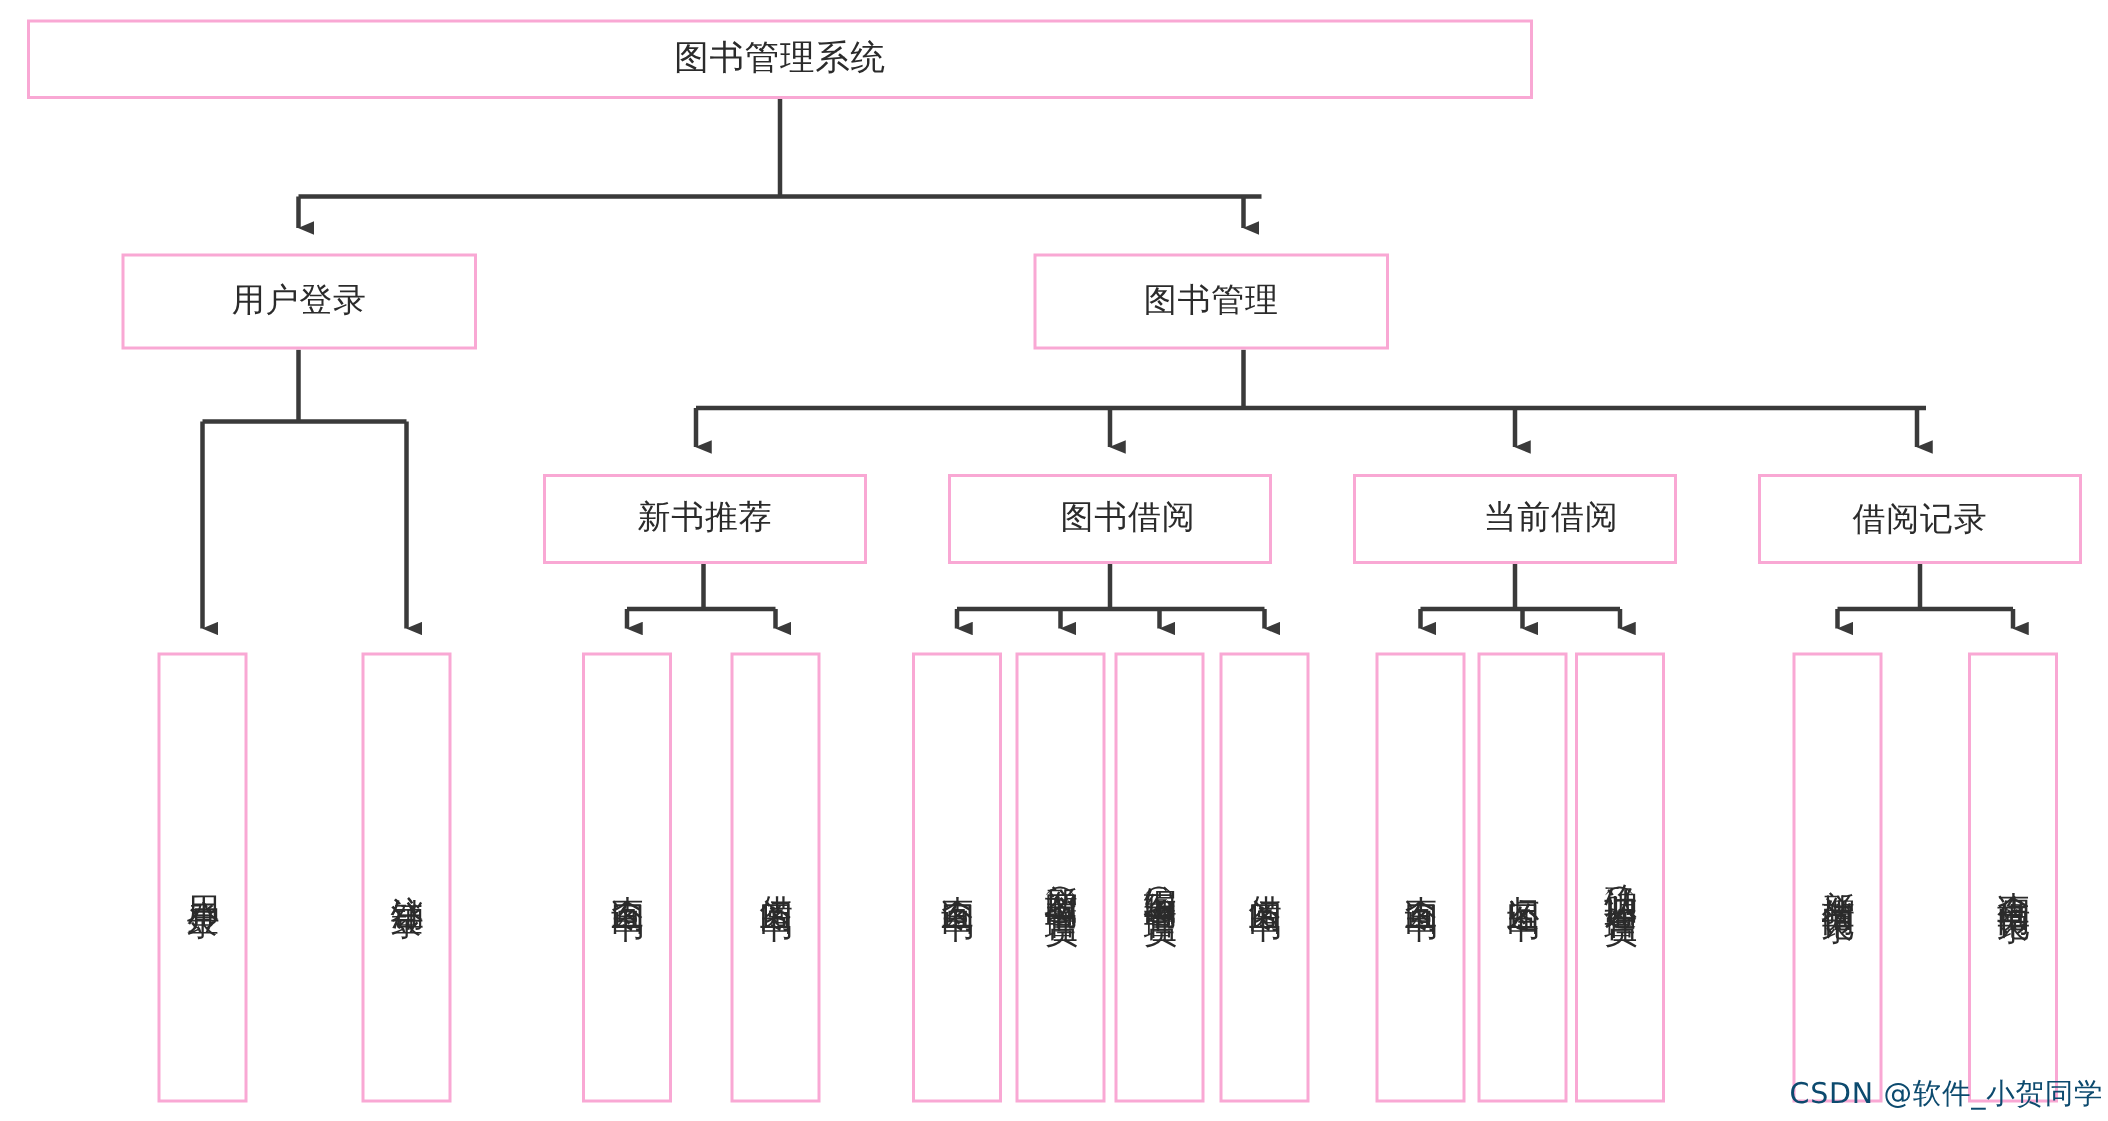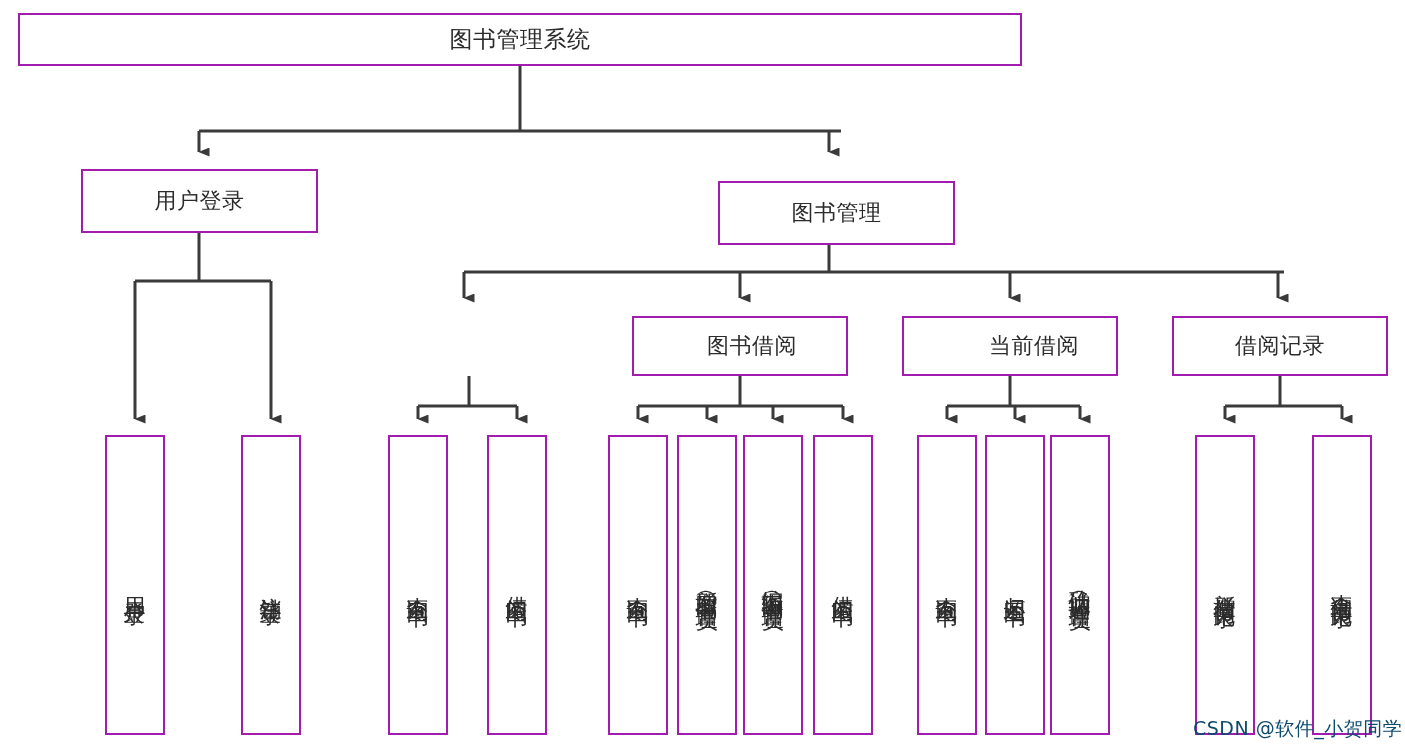--- a/index.html
+++ b/index.html
@@ -23,21 +23,21 @@
     position: absolute;
     left: 0;
     top: 0;
     width: 1405px;
     height: 747px;
   }
   .node-box {
     position: absolute;
     box-sizing: border-box;
     background: #ffffff;
-    border: 2px solid #a21caf;
+    border: 2px solid #f9a8d4;
     display: flex;
     align-items: center;
     justify-content: center;
   }
   .node-label {
     color: #2b2b2b;
     text-align: center;
     line-height: 1.18;
     white-space: pre;
     letter-spacing: 0.5px;
@@ -118,24 +118,27 @@
   </svg>
 
   <div class="node-box level-root" style="left:18px; top:13px; width:1004px; height:53px;">
     <span class="node-label">图书管理系统</span>
   </div>
 
   <div class="node-box level-2" style="left:81px; top:169px; width:237px; height:64px;">
     <span class="node-label">用户登录</span>
   </div>
 
-  <div class="node-box level-2" style="left:718px; top:169px; width:237px; height:64px;margin-top:12px;">
+  <div class="node-box level-2" style="left:689px; top:169px; width:237px; height:64px;">
     <span class="node-label">图书管理</span>
   </div>
 
+  <div class="node-box level-3" style="left:362px; top:316px; width:216px; height:60px;">
+    <span class="node-label">新书推荐</span>
+  </div>
 
   <div class="node-box level-3" style="left:632px; top:316px; width:216px; height:60px;padding-left:24px;">
     <span class="node-label">图书借阅</span>
   </div>
 
   <div class="node-box level-3" style="left:902px; top:316px; width:216px; height:60px;padding-left:48px;">
     <span class="node-label">当前借阅</span>
   </div>
 
   <div class="node-box level-3" style="left:1172px; top:316px; width:216px; height:60px;font-family:Liberation Serif, serif;">

